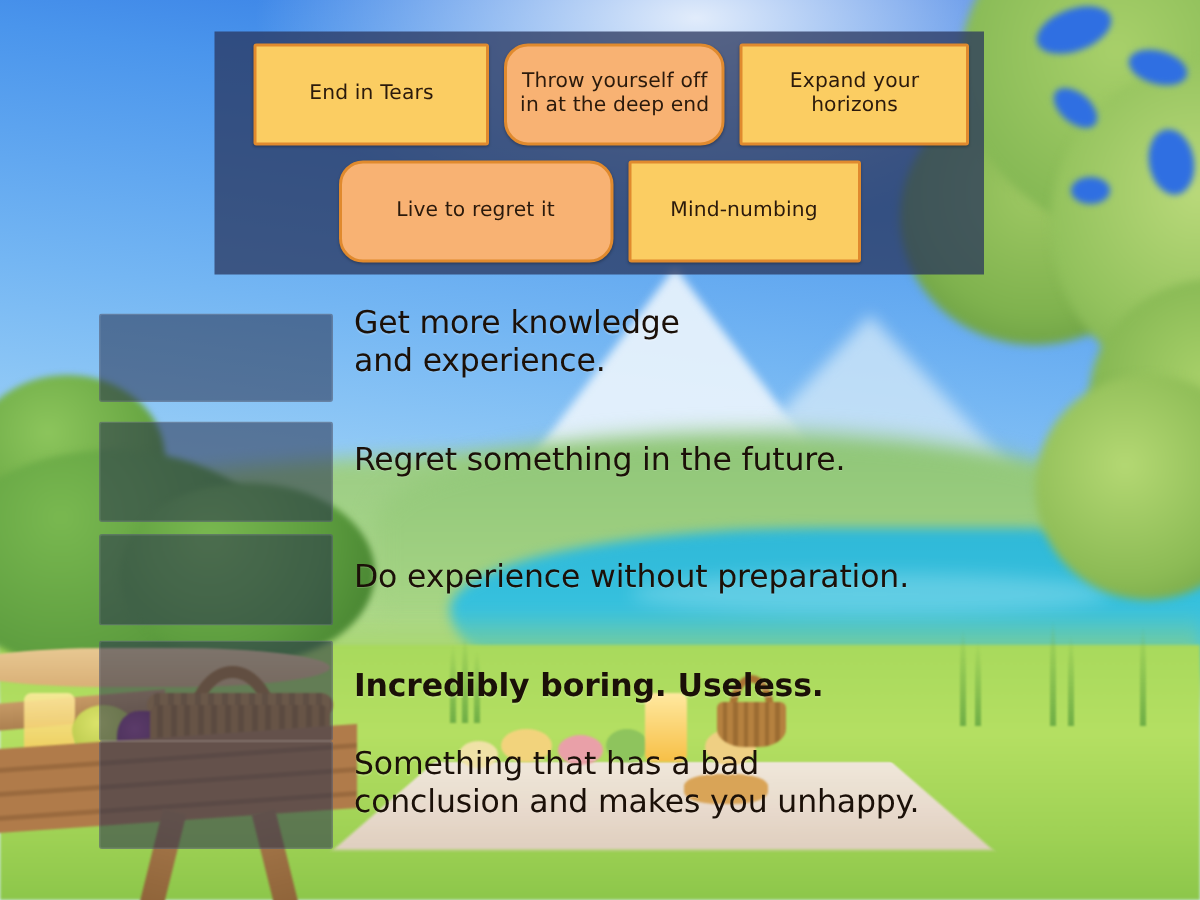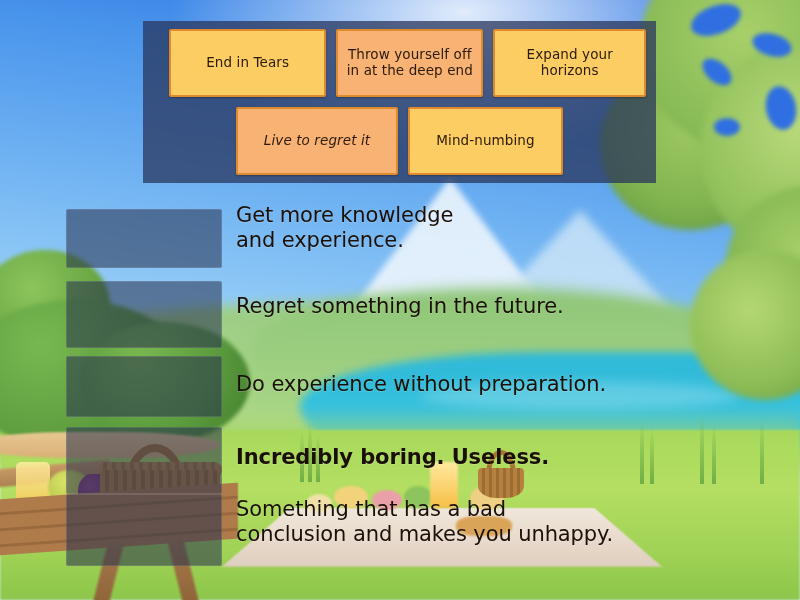--- a/index.html
+++ b/index.html
@@ -285,26 +285,26 @@
     font-family: "DejaVu Sans", sans-serif;
     font-size: 13.5px;
     line-height: 1.18;
     letter-spacing: 0.1px;
     padding: 3px 8px;
     box-shadow: 0 1px 2px rgba(0,0,0,0.28);
     cursor: grab;
     user-select: none;
   }
   .tile.yellow { background: #fbcd62; }
-  .tile.peach  { background: #f8b273; }
+  .tile.peach  { background: #f8b273; border-radius: 16px; }
 
   .tile.t-end    { width: 167px; }
   .tile.t-throw  { width: 156px; }
   .tile.t-expand { width: 162px; text-align: center; }
-  .tile.t-live   { width: 162px; font-style: italic; }
+  .tile.t-live   { width: 183px; }
   .tile.t-mind   { width: 155px; }
 
   
   #match-list {
     position: absolute;
     left: 0; top: 0; width: 800px; height: 600px;
   }
   .drop-zone {
     position: absolute;
     background: rgba(38, 48, 76, 0.55);

